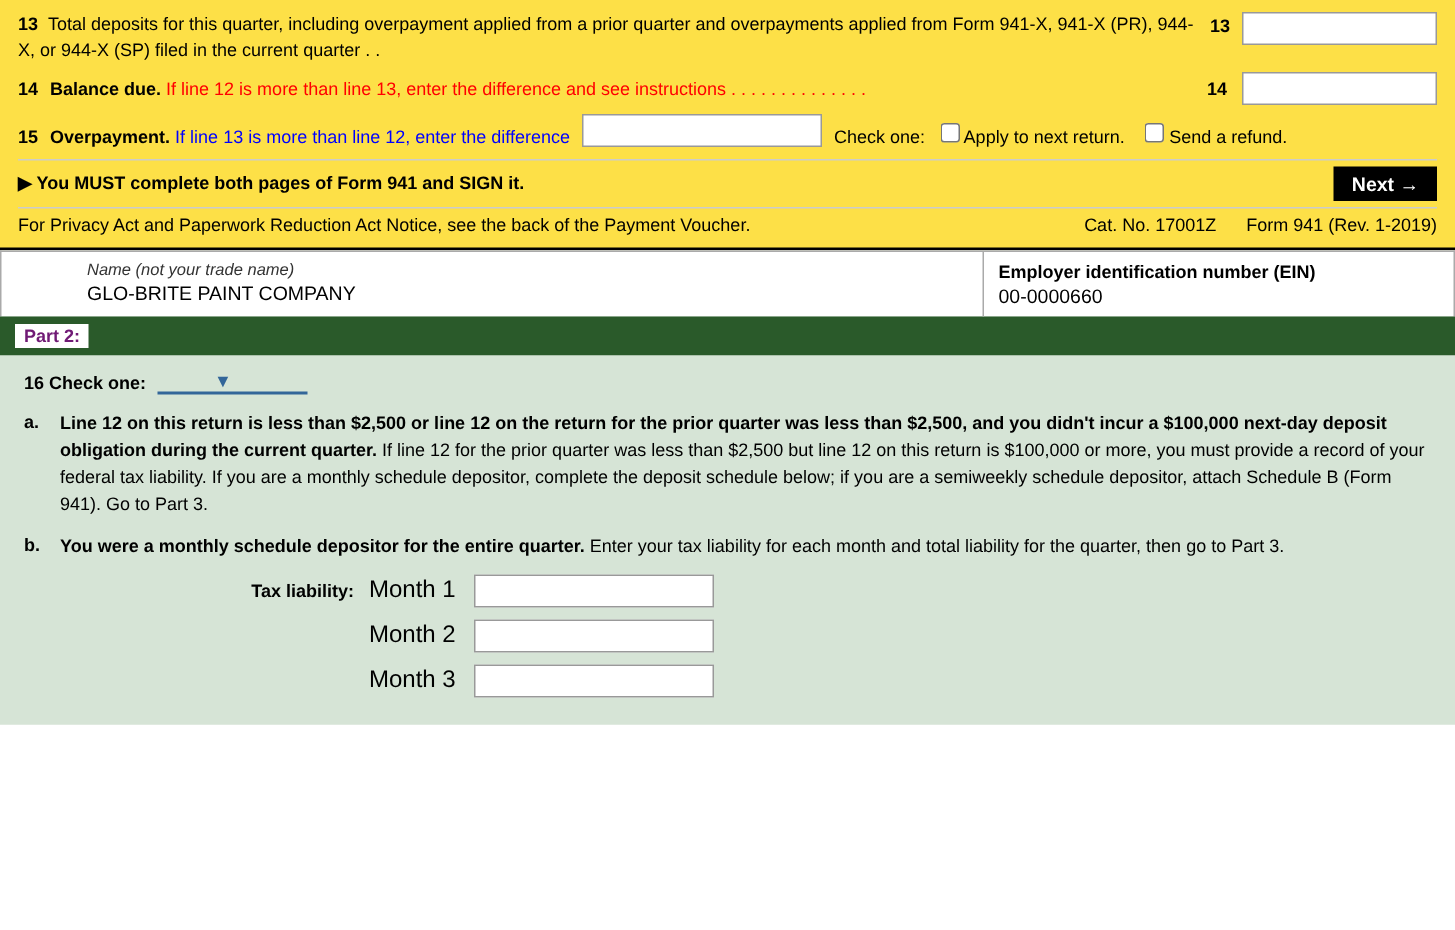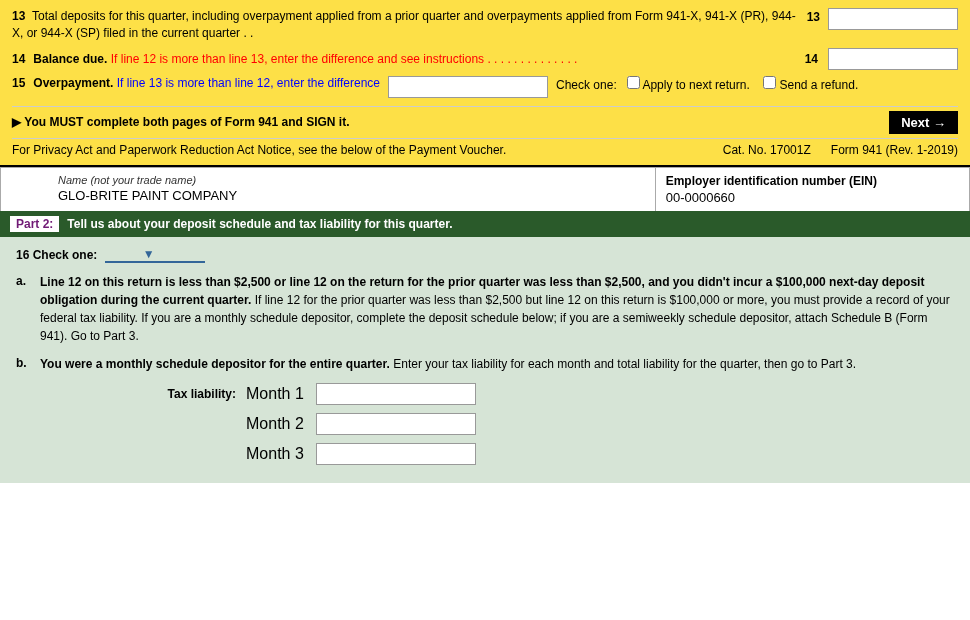--- a/index.html
+++ b/index.html
@@ -48,21 +48,21 @@
       align-items: center;
       margin-bottom: 6px;
     }
     .row-14 .num-label { font-weight: bold; min-width: 18px; }
     .row-14 .desc { flex: 1; }
     .row-14 .right-area { display: flex; align-items: center; gap: 6px; }
     .row-14 .num14 { font-weight: bold; margin-right: 4px; }
 
     .row-15 {
       display: flex;
-      align-items: flex-start;
+      align-items: flex-end;
       margin-bottom: 8px;
     }
     .row-15 .num-label { font-weight: bold; min-width: 18px; }
     .row-15 .desc { margin-right: 4px; }
     .row-15 .checkone { margin-left: 8px; }
     .red-text { color: red; }
     .blue-text { color: blue; }
 
     .must-sign-row {
       display: flex;
@@ -270,21 +270,21 @@
       <span>Send a refund.</span>
     </span>
   </div>
 
   <div class="must-sign-row">
     <span class="must-sign-text">▶ You MUST complete both pages of Form 941 and SIGN it.</span>
     <button class="next-btn">Next →</button>
   </div>
 
   <div class="privacy-row">
-    <span>For Privacy Act and Paperwork Reduction Act Notice, see the below of the Payment Voucher.</span>
+    <span>For Privacy Act and Paperwork Reduction Act Notice, see the back of the Payment Voucher.</span>
     <span>
       <span>Cat. No. 17001Z</span>
       &nbsp;&nbsp;&nbsp;&nbsp;
       <span>Form 941 (Rev. 1-2019)</span>
     </span>
   </div>
 </div>
 
 <div class="lower-section">
 
@@ -294,21 +294,20 @@
       <div class="name-value">GLO-BRITE PAINT COMPANY</div>
     </div>
     <div class="ein-cell">
       <div class="ein-label">Employer identification number (EIN)</div>
       <div class="ein-value">00-0000660</div>
     </div>
   </div>
 
   <div class="part2-header">
     <span class="part2-label">Part 2:</span>
-    <span class="part2-text">Tell us about your deposit schedule and tax liability for this quarter.</span>
   </div>
 
   <div class="part2-body">
 
 
     <div class="check-one-row">
       <span class="check-one-label">16  Check one:</span>
       <span class="dropdown-arrow">&nbsp;&nbsp;&nbsp;&nbsp;&nbsp;&nbsp;&nbsp;&nbsp;&nbsp;&nbsp;</span>
     </div>
 

